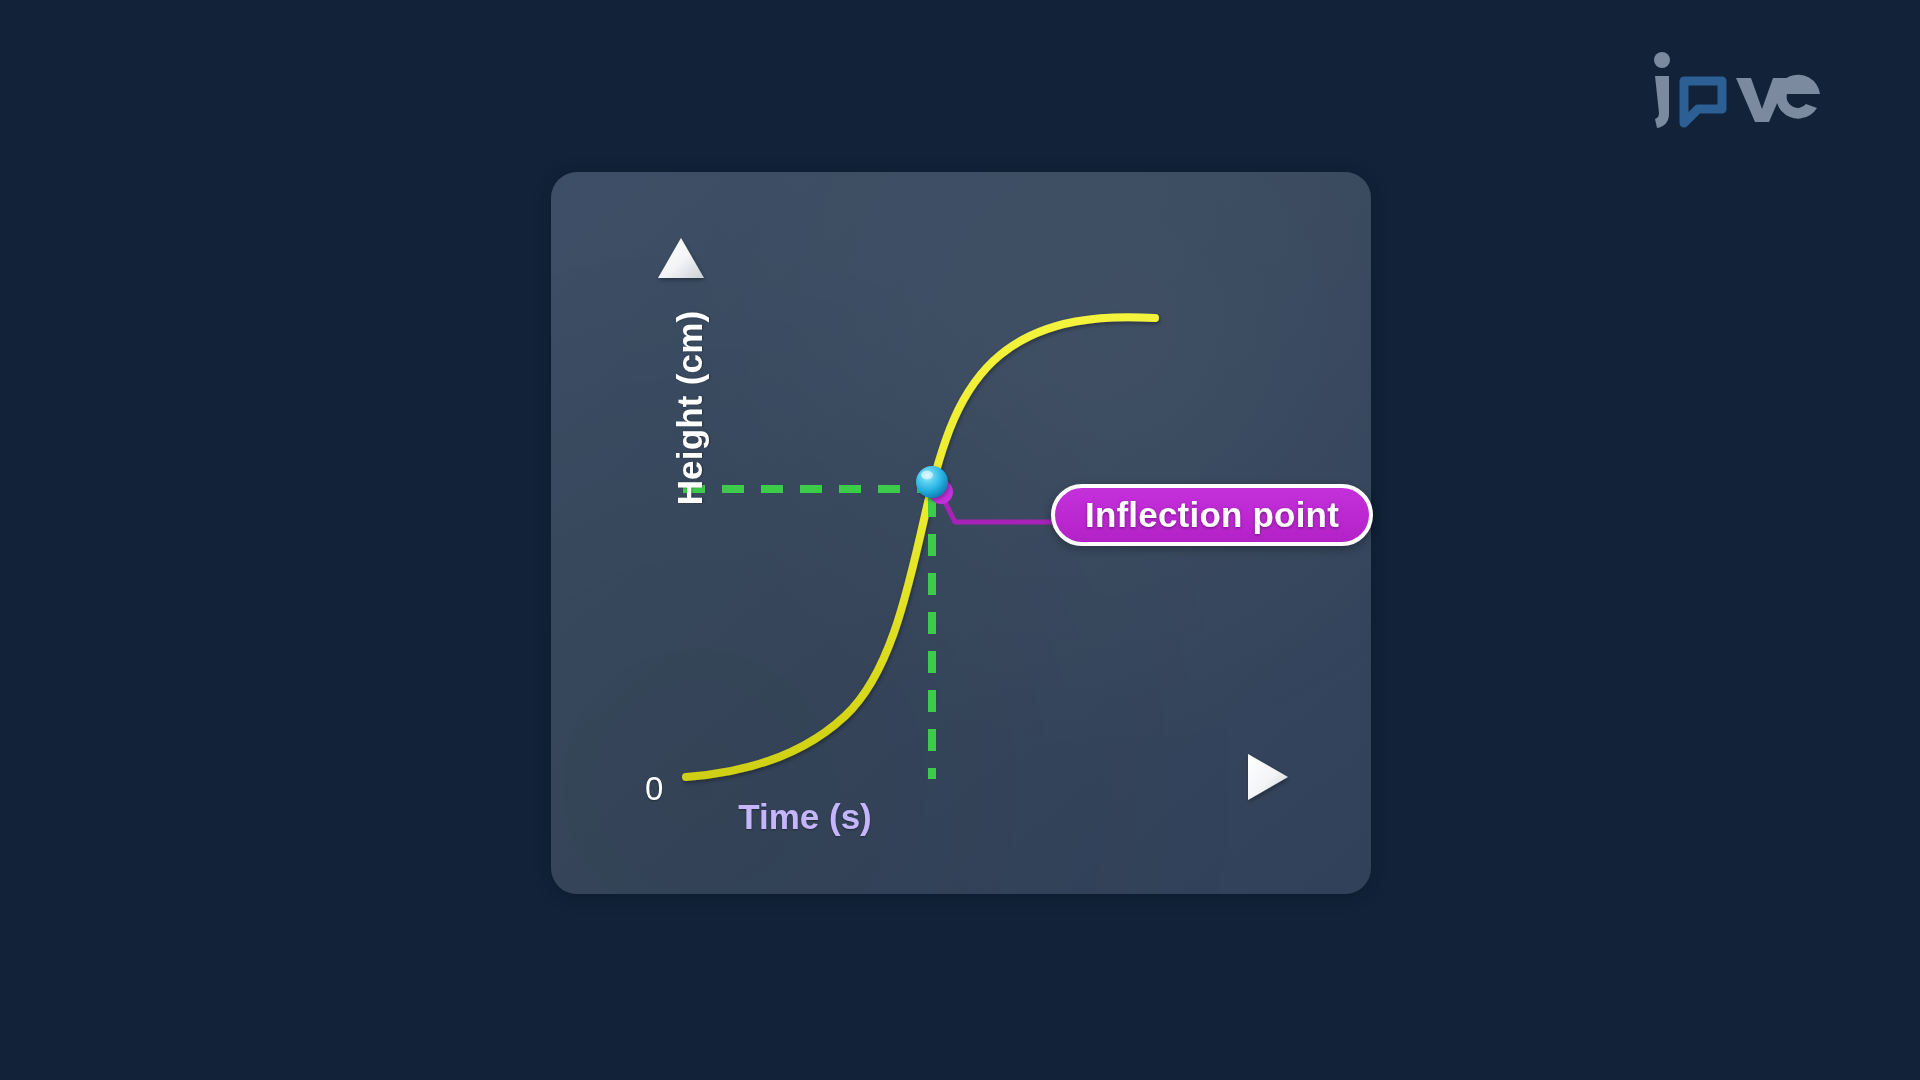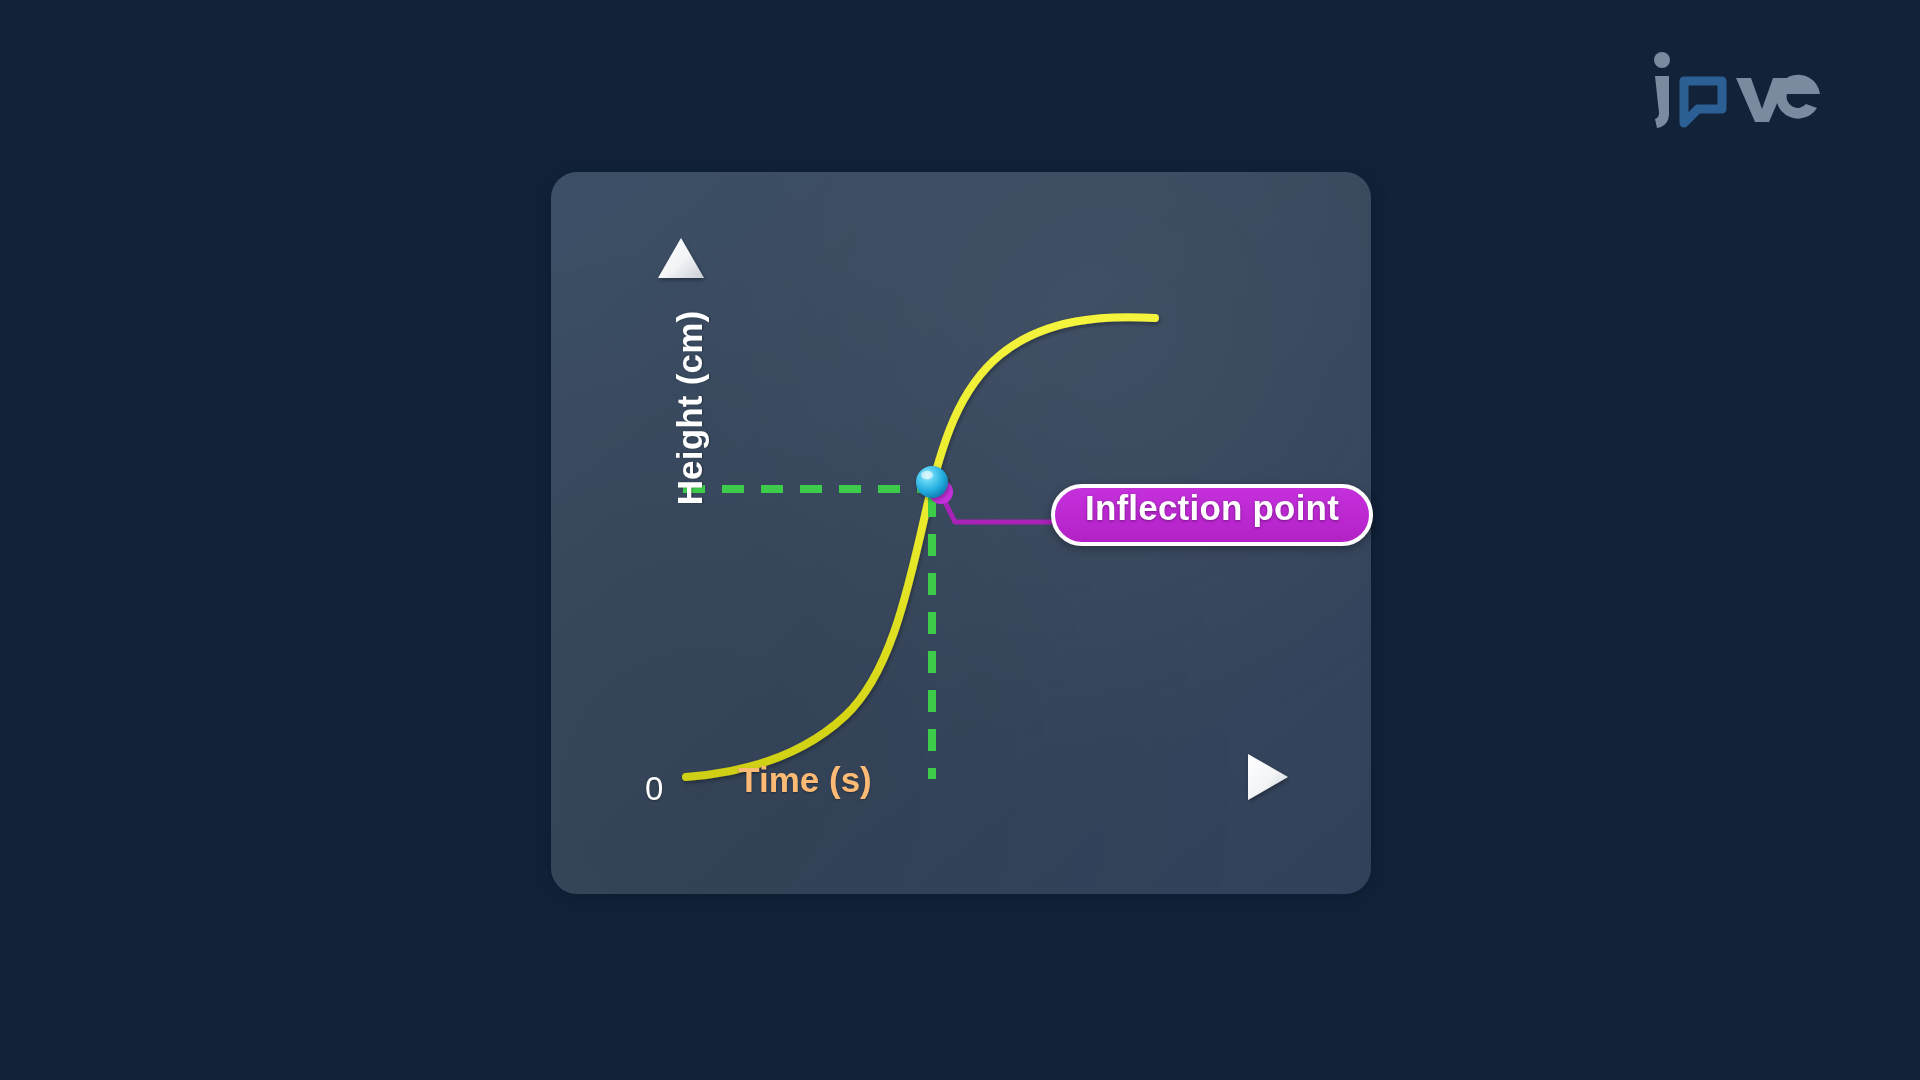--- a/index.html
+++ b/index.html
@@ -71,24 +71,24 @@
     color: #ffffff;
     font-size: 35px;
     font-weight: bold;
     letter-spacing: 0.2px;
     white-space: nowrap;
     text-shadow: 0 1px 2px rgba(0,0,0,0.35);
   }
   #x-axis-title {
     position: absolute;
     left: 690px;
-    top: 760px;
+    top: 797px;
     width: 230px;
     text-align: center;
-    color: #fdba74;
+    color: #c4b5fd;
     font-size: 35px;
     font-weight: bold;
     white-space: nowrap;
     text-shadow: 0 1px 2px rgba(0,0,0,0.35);
   }
   #origin-label {
     position: absolute;
     left: 645px;
     top: 770px;
     color: #ffffff;
@@ -98,21 +98,21 @@
   }
 
   
   #callout-pill {
     position: absolute;
     left: 1051px;
     top: 484px;
     height: 62px;
     padding: 0 30px;
     display: flex;
-    align-items: flex-start;
+    align-items: center;
     justify-content: center;
     border-radius: 34px;
     background: linear-gradient(180deg, #c431dc 0%, #bb28d0 55%, #b222c6 100%);
     border: 4px solid #ffffff;
     box-shadow: 0 3px 10px rgba(0,0,0,0.30);
     box-sizing: border-box;
   }
   #callout-pill-label {
     color: #ffffff;
     font-size: 35px;

